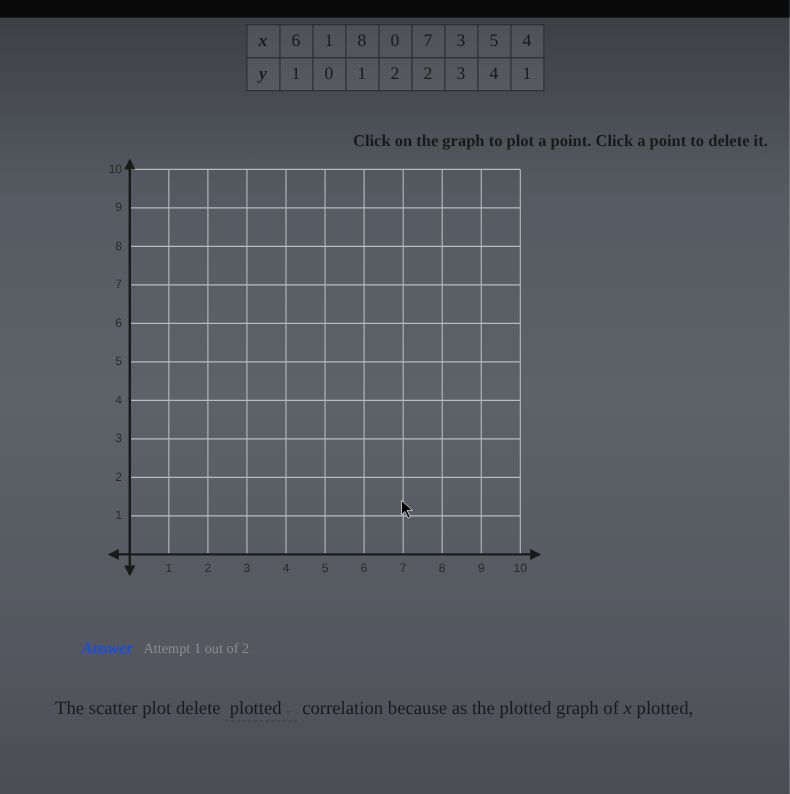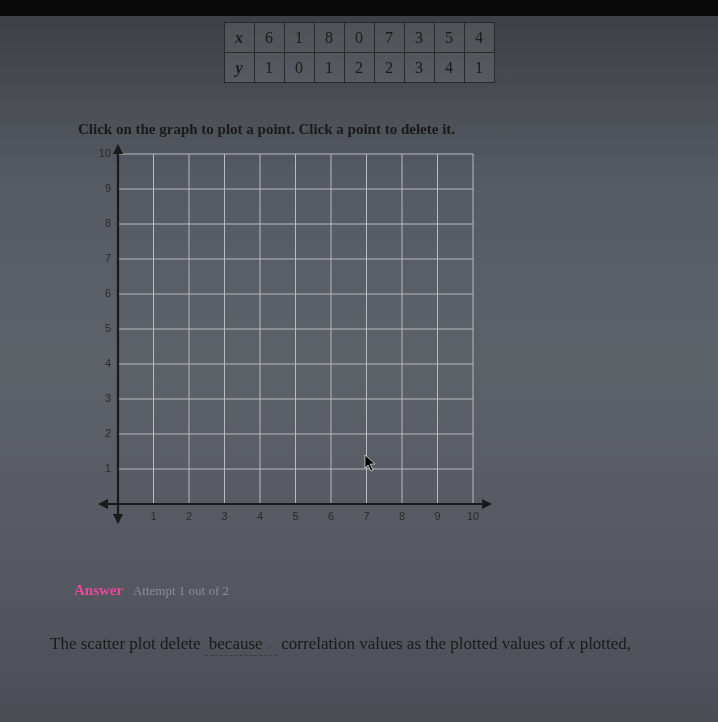--- a/index.html
+++ b/index.html
@@ -36,20 +36,21 @@
     .data-table td.header-cell {
       font-weight: bold;
       font-style: italic;
     }
     .instruction {
       margin-top: 38px;
       margin-left: 58px;
       font-size: 15px;
       color: #1a1a1a;
       font-weight: bold;
+      text-align: right;
     }
     .graph-wrap {
       margin-top: 6px;
       margin-left: 58px;
       position: relative;
       width: 420px;
       height: 400px;
     }
     .graph-svg {
       width: 420px;
@@ -63,22 +64,23 @@
       color: #000;
       pointer-events: none;
     }
     .answer-row {
       margin-top: 38px;
       margin-left: 54px;
       font-size: 15px;
     }
     .answer-label {
       font-weight: bold;
-      color: #ec4899;
-      font-family: Georgia, serif;
+      color: #1d4ed8;
+      font-family: Georgia, serif;
+      font-style: italic;
     }
     .attempt-label {
       color: #8a8d93;
       margin-left: 6px;
       font-size: 13px;
     }
     .conclusion {
       margin-top: 34px;
       margin-left: 30px;
       font-size: 17px;
@@ -210,20 +212,20 @@
   </div>
 
   <div class="answer-row">
     <span class="answer-label">Answer</span>
     <span class="attempt-label">Attempt 1 out of 2</span>
   </div>
 
   <div class="conclusion">
     <span>The scatter plot delete</span>
     <span class="dropdown">
-      <span>because</span><span class="dropdown-caret">⌄</span>
+      <span>plotted</span><span class="dropdown-caret">⌄</span>
     </span>
-    <span>correlation values as the plotted values of</span>
+    <span>correlation because as the plotted graph of</span>
     <span class="xvar">x</span>
     <span>plotted,</span>
   </div>
 
 </div>
 
 </body></html>

